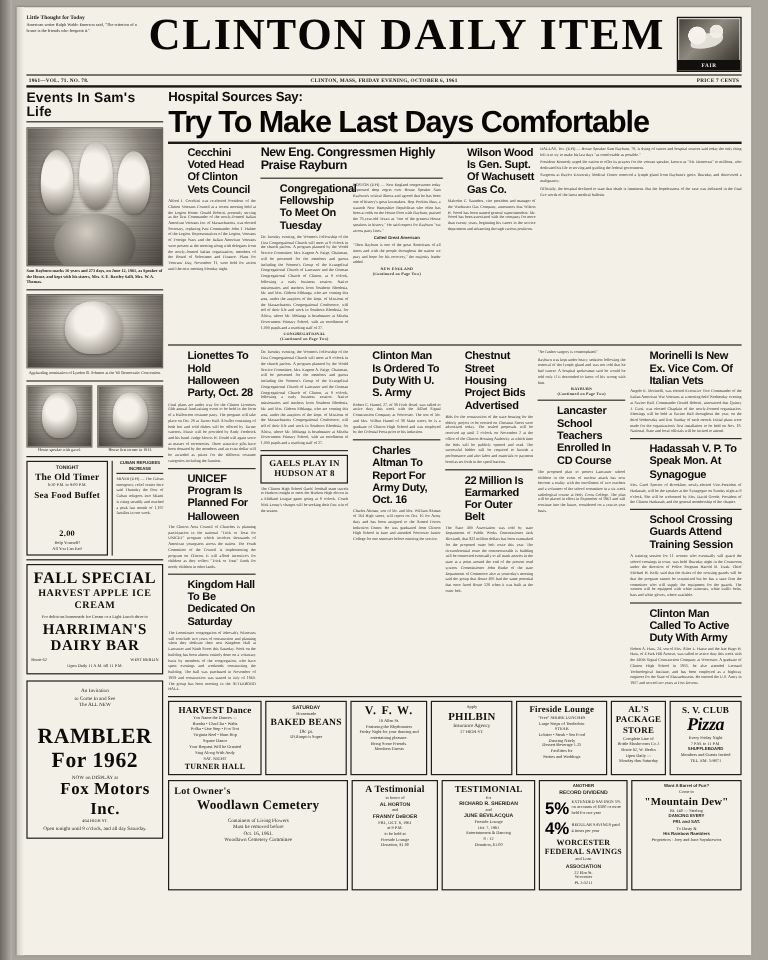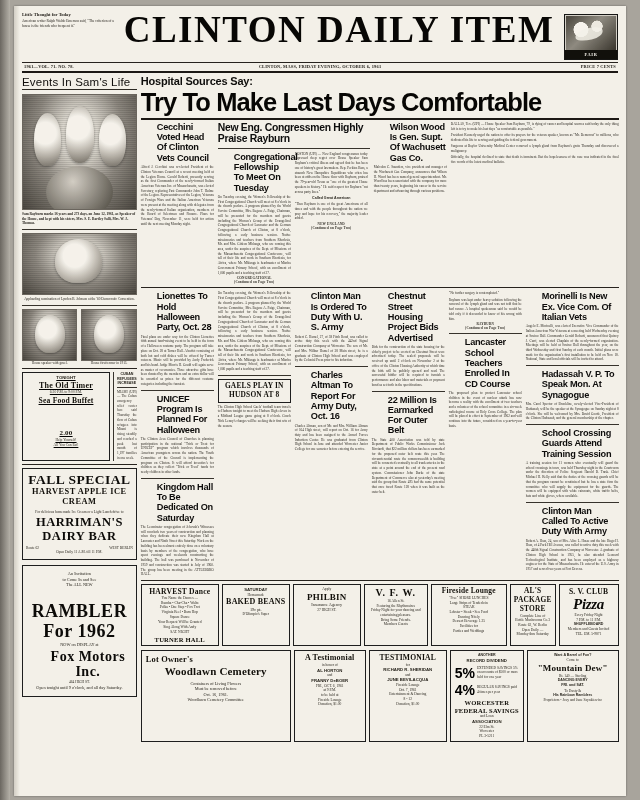--- a/index.html
+++ b/index.html
@@ -59,21 +59,21 @@
   
   .kicker { font-family:"Liberation Sans", sans-serif; font-weight:bold;
             font-size:11px; letter-spacing:-.2px; color:#131210; line-height:1.08; }
   .bighead { font-family:"Liberation Sans", sans-serif; font-weight:bold;
              font-size:25.5px; letter-spacing:-.9px; color:#0c0b09;
              line-height:1.02; white-space:nowrap; }
   .secthead { font-family:"Liberation Sans", sans-serif; font-weight:bold;
               font-size:9.2px; line-height:1.12; color:#121110; letter-spacing:-.25px;margin-left:16px; }
   .secthead-lg { font-family:"Liberation Sans", sans-serif; font-weight:bold;
               font-size:10.4px; line-height:1.1; color:#111; letter-spacing:-.3px; }
-  .sam-head { font-family:"Liberation Sans", sans-serif; font-weight:normal;
+  .sam-head { font-family:"Liberation Sans", sans-serif; font-weight:bold;
               font-size:11.5px; color:#141210; letter-spacing:.2px;
               border-bottom:1px solid #2f2c26; padding-bottom:1px; }
   
   .txt { font-size:3.35px; line-height:1.42; color:#302d27; text-align:justify;
          font-family:"Liberation Serif", serif; hyphens:auto; }
   .cap { font-size:3.5px; line-height:1.35; font-weight:bold; color:#2b2822;
          text-align:left; }
   .cap-c { font-size:3.4px; line-height:1.3; text-align:center; color:#2b2822; }
   .cont { font-size:3.3px; text-align:center; font-weight:bold; color:#33302a;
           letter-spacing:.2px; margin-top:1px;}
@@ -166,21 +166,21 @@
         </div>
       </div>
       <div class="row" style="gap:4px;">
         <div style="flex:1;" class="cap-c">House speaker with gavel.</div>
         <div style="flex:1;" class="cap-c">House first termer in 1913.</div>
       </div>
 
       <div class="hr-med"></div>
 
       <div class="row" style="gap:3px;align-items:stretch;">
-        <div class="adbox ad-c" style="width:88px;text-decoration:underline;">
+        <div class="adbox ad-c" style="width:68px;">
           <div class="ad-sm ad-sans">TONIGHT</div>
           <div class="ad-title-md" style="font-size:8px;">The Old Timer</div>
           <div class="ad-xs">6:30 P.M. to 9:00 P.M.</div>
           <div class="ad-title-md" style="font-size:7.6px;margin-top:1px;">Sea Food Buffet</div>
           <div class="ad-title-md" style="font-size:7px;margin-top:24px;">2.00</div>
           <div class="ad-xs" style="margin-top:1px;">Help Yourself!</div>
           <div class="ad-xs">All You Can Eat!</div>
         </div>
         <div style="flex:1;border-left:1px solid #3a362f;padding-left:3px;">
           <div class="ad-xs ad-sans" style="text-align:center;border-bottom:1px solid #3a362f;padding-bottom:1px;">CUBAN REFUGEES INCREASE</div>
@@ -342,34 +342,34 @@
         </div>
 
         <div class="adbox ad-c" style="width:68px;">
           <div class="ad-sm ad-sans">SATURDAY</div>
           <div class="ad-xs">Homemade</div>
           <div class="ad-title-md" style="font-size:8px;">BAKED BEANS</div>
           <div class="ad-sm">19c pt.</div>
           <div class="ad-xs">D'Olimpio's Super</div>
         </div>
 
-        <div class="adbox ad-c" style="width:68px;">
-          <div class="ad-xs">Apply</div>
-          <div class="ad-title-md" style="font-size:9px;">PHILBIN</div>
-          <div class="ad-sm">Insurance Agency</div>
-          <div class="ad-xs">27 HIGH ST.</div>
-        </div>
-
         <div class="adbox ad-c" style="width:64px;">
           <div class="ad-title-md" style="font-size:10px;letter-spacing:1px;">V. F. W.</div>
           <div class="ad-xs">16 Allen St.</div>
           <div class="ad-xs">Featuring the Rhythmaires</div>
           <div class="ad-xs">Friday Night for your dancing and entertaining pleasure.</div>
           <div class="ad-xs">Bring Some Friends.</div>
           <div class="ad-xs">Members           Guests</div>
+        </div>
+
+        <div class="adbox ad-c" style="width:68px;">
+          <div class="ad-xs">Apply</div>
+          <div class="ad-title-md" style="font-size:9px;">PHILBIN</div>
+          <div class="ad-sm">Insurance Agency</div>
+          <div class="ad-xs">27 HIGH ST.</div>
         </div>
 
         <div class="adbox ad-c" style="width:76px;">
           <div class="ad-title-md" style="font-size:7.4px;">Fireside Lounge</div>
           <div class="ad-xs">"Free" SHORE LUNCHES</div>
           <div class="ad-xs">Large Strips of Tenderloin</div>
           <div class="ad-xs">STEAK</div>
           <div class="ad-xs">Lobster • Steak • Sea Food</div>
           <div class="ad-xs">Dancing Nitely</div>
           <div class="ad-xs">Dessert Beverage    1.25</div>

